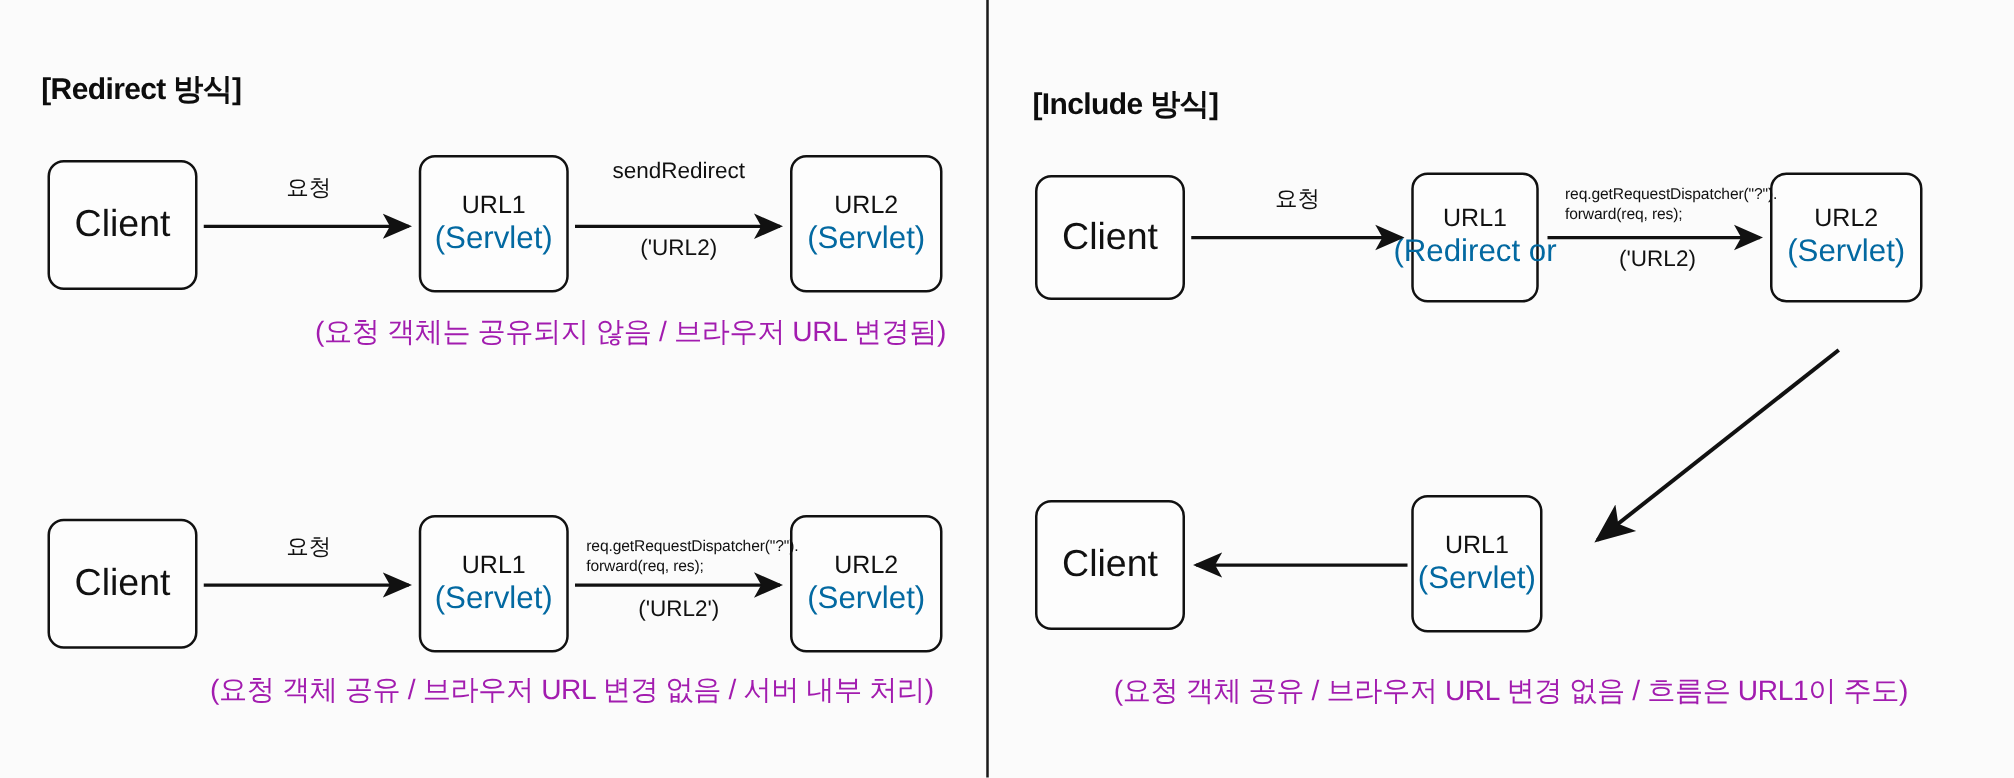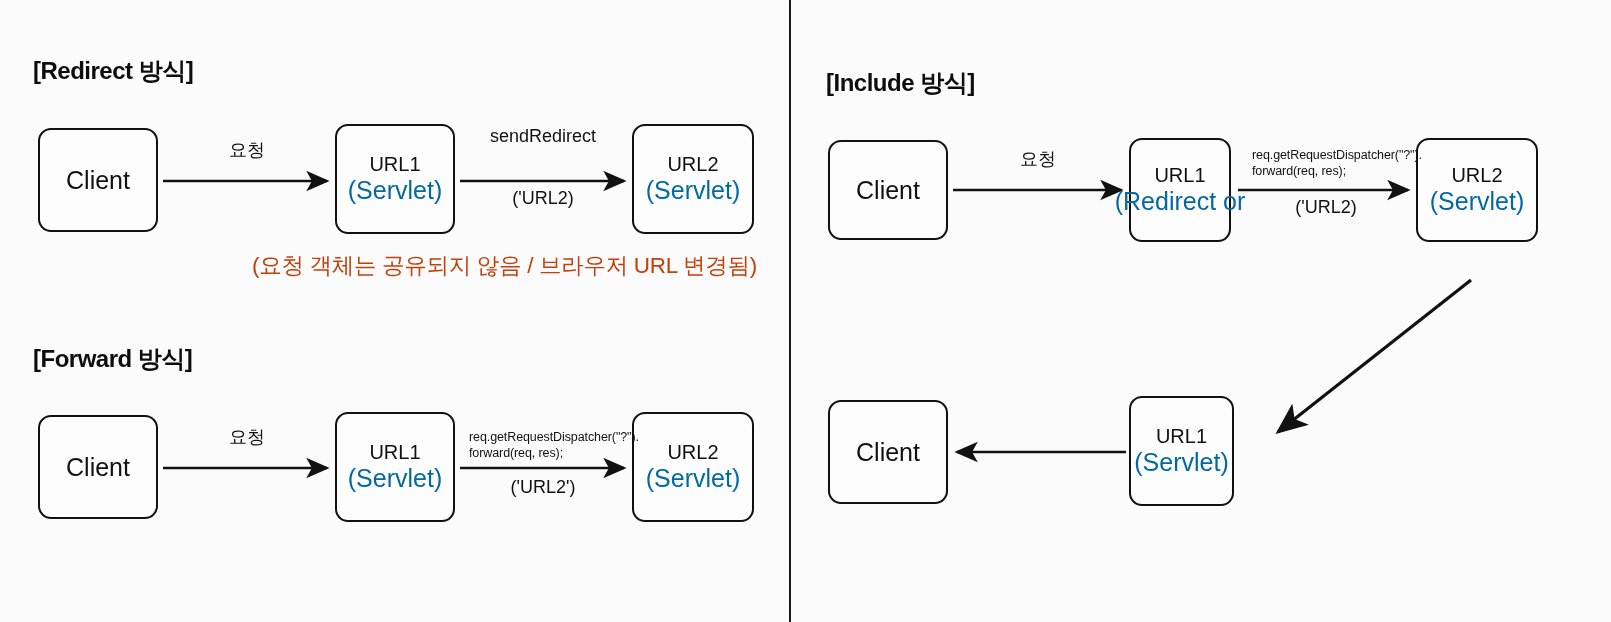--- a/index.html
+++ b/index.html
@@ -37,39 +37,39 @@
     display:flex;
     flex-direction:column;
     align-items:center;
     justify-content:center;
     box-sizing:border-box;
     line-height:1.16;
     white-space:nowrap;
   }
   .node .l1{font-size:20px;color:#111;}
   .node .l2{font-size:25px;color:#0369a1;}
-  .node.single .l1{font-size:25px;}
+  .node.single .l1{font-size:30px;}
 
   .arrow-label{
     position:absolute;
     font-size:18px;
     color:#111;
     white-space:nowrap;
     text-align:center;
   }
   .arrow-label.small{
     font-size:12.5px;
     line-height:1.25;
     text-align:left;
     letter-spacing:-0.1px;
   }
   .caption{
     position:absolute;
     font-size:22.5px;
-    color:#c2410c;
+    color:#a21caf;
     white-space:nowrap;
     letter-spacing:-0.3px;
   }
   svg.arrows{position:absolute;left:0;top:0;overflow:visible;}
   .ov{overflow:visible;}
 </style>
 </head>
 <body>
 
 <div class="canvas">
@@ -107,21 +107,20 @@
     </svg>
 
     <div class="arrow-label" style="left:212px;top:138px;width:70px;">요청</div>
 
     <div class="arrow-label" style="left:478px;top:126px;width:130px;">sendRedirect</div>
 
     <div class="arrow-label" style="left:478px;top:188px;width:130px;">('URL2)</div>
 
     <div class="caption" style="left:252px;top:250px;">(요청 객체는 공유되지 않음 / 브라우저 URL 변경됨)</div>
 
-    <div class="section-title" style="left:33px;top:343px;">[Forward 방식]</div>
 
     <div class="node single" style="left:38px;top:415px;width:120px;height:104px;">
       <span class="l1">Client</span>
     </div>
 
     <div class="node" style="left:335px;top:412px;width:120px;height:110px;">
       <span class="l1">URL1</span>
       <span class="l2">(Servlet)</span>
     </div>
 
@@ -132,20 +131,21 @@
 
     <div class="arrow-label" style="left:212px;top:425px;width:70px;">요청</div>
 
     <div class="arrow-label small" style="left:469px;top:430px;width:200px;">
       <span>req.getRequestDispatcher("?").</span><br>
       <span>forward(req, res);</span>
     </div>
 
     <div class="arrow-label" style="left:478px;top:477px;width:130px;">('URL2')</div>
 
+    <div class="caption" style="left:168px;top:536px;">(요청 객체 공유 / 브라우저 URL 변경 없음 / 서버 내부 처리)</div>
   </div>
 
   <div class="panel panel-right">
 
     <div class="section-title" style="left:35px;top:67px;">[Include 방식]</div>
 
     <div class="node single" style="left:37px;top:140px;width:120px;height:100px;">
       <span class="l1">Client</span>
     </div>
 
@@ -185,15 +185,16 @@
 
     <div class="arrow-label" style="left:212px;top:147px;width:70px;">요청</div>
 
     <div class="arrow-label small" style="left:461px;top:148px;width:200px;">
       <span>req.getRequestDispatcher("?").</span><br>
       <span>forward(req, res);</span>
     </div>
 
     <div class="arrow-label" style="left:470px;top:197px;width:130px;">('URL2)</div>
 
+    <div class="caption" style="left:100px;top:537px;">(요청 객체 공유 / 브라우저 URL 변경 없음 / 흐름은 URL1이 주도)</div>
   </div>
 
 </div>
 
 </body></html>

